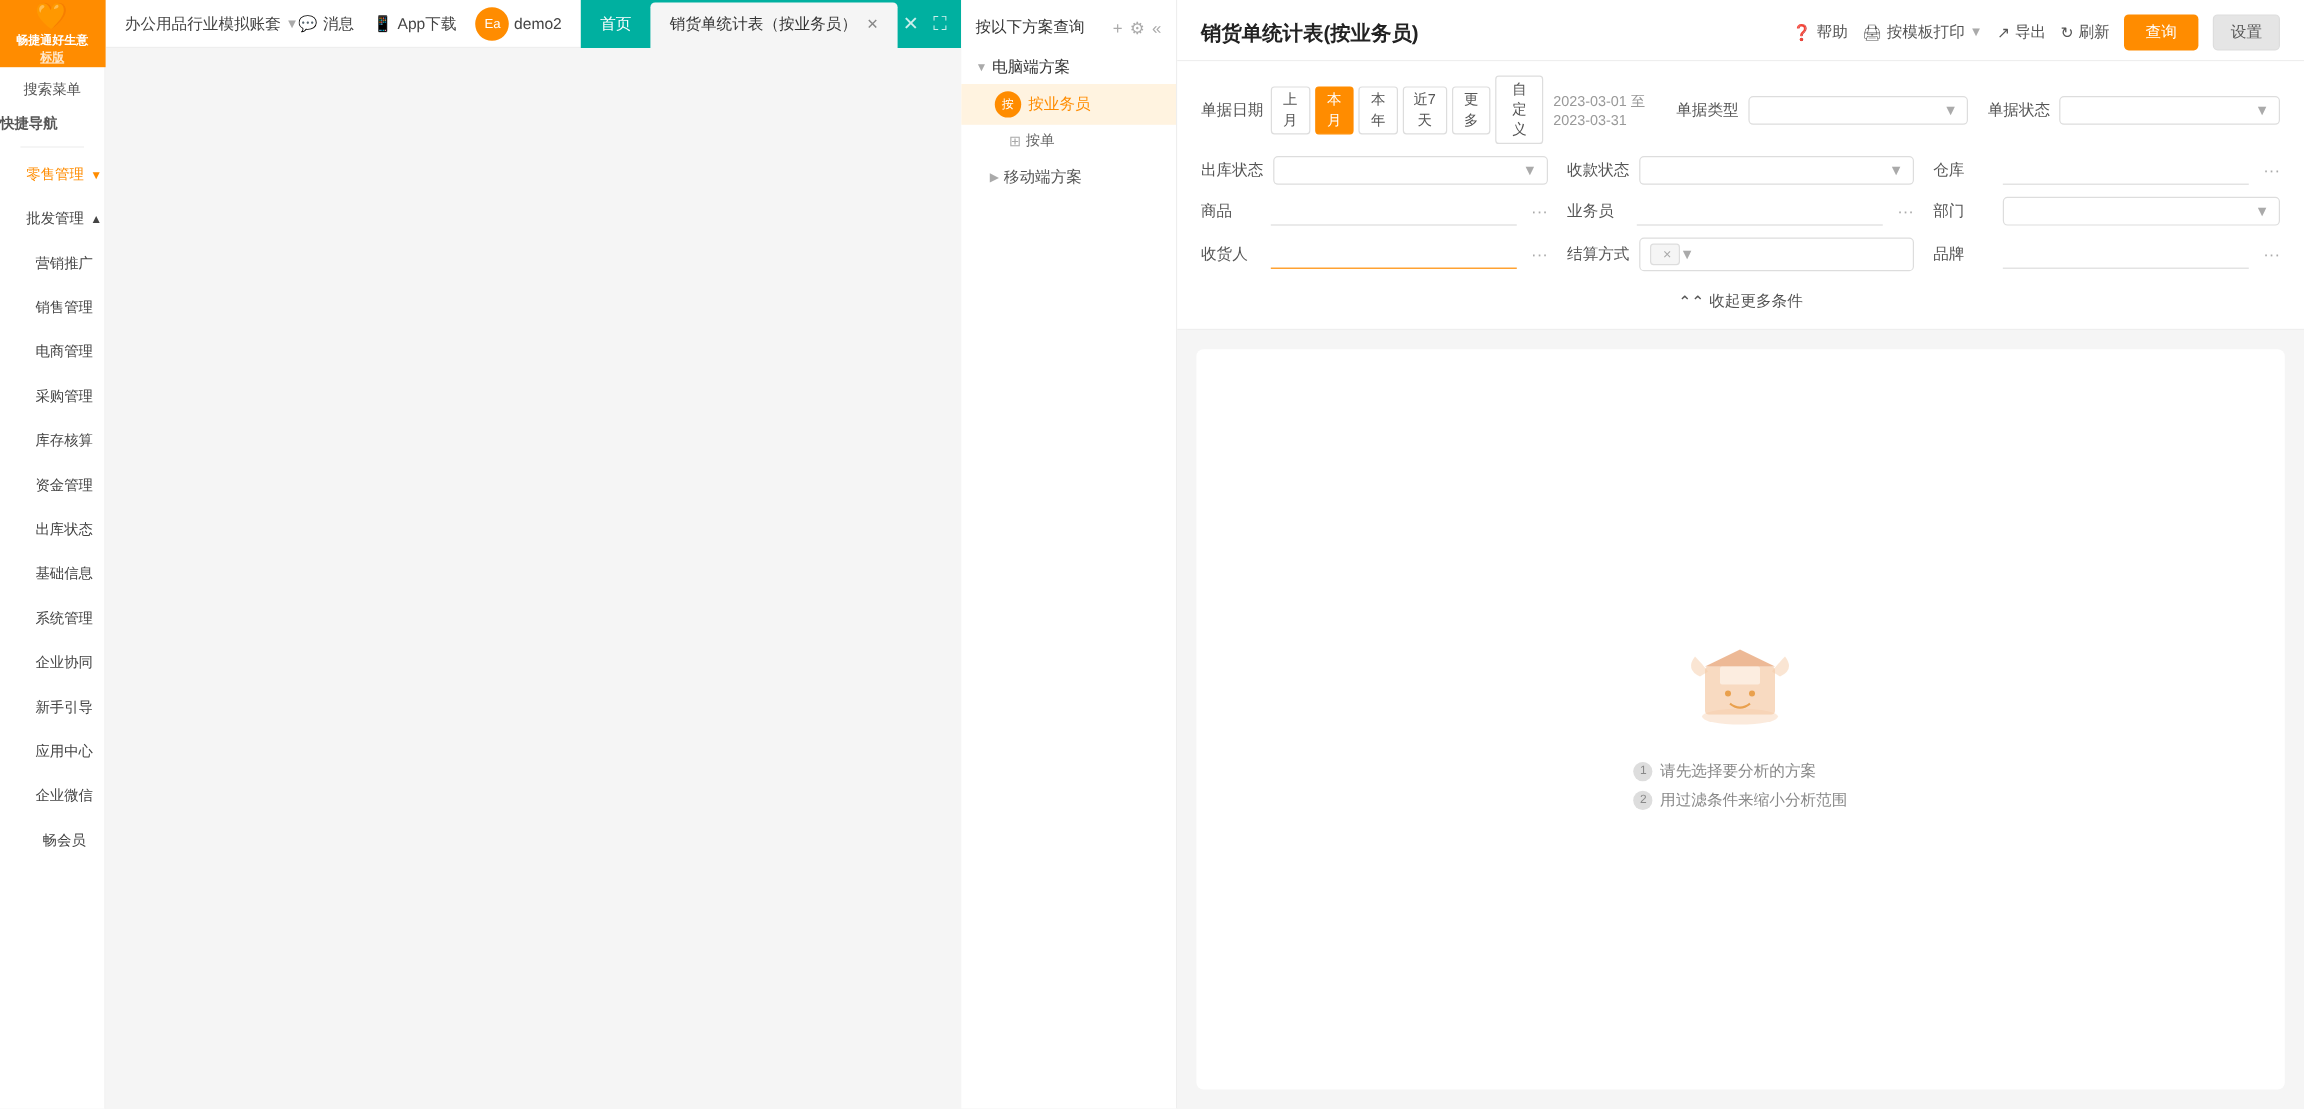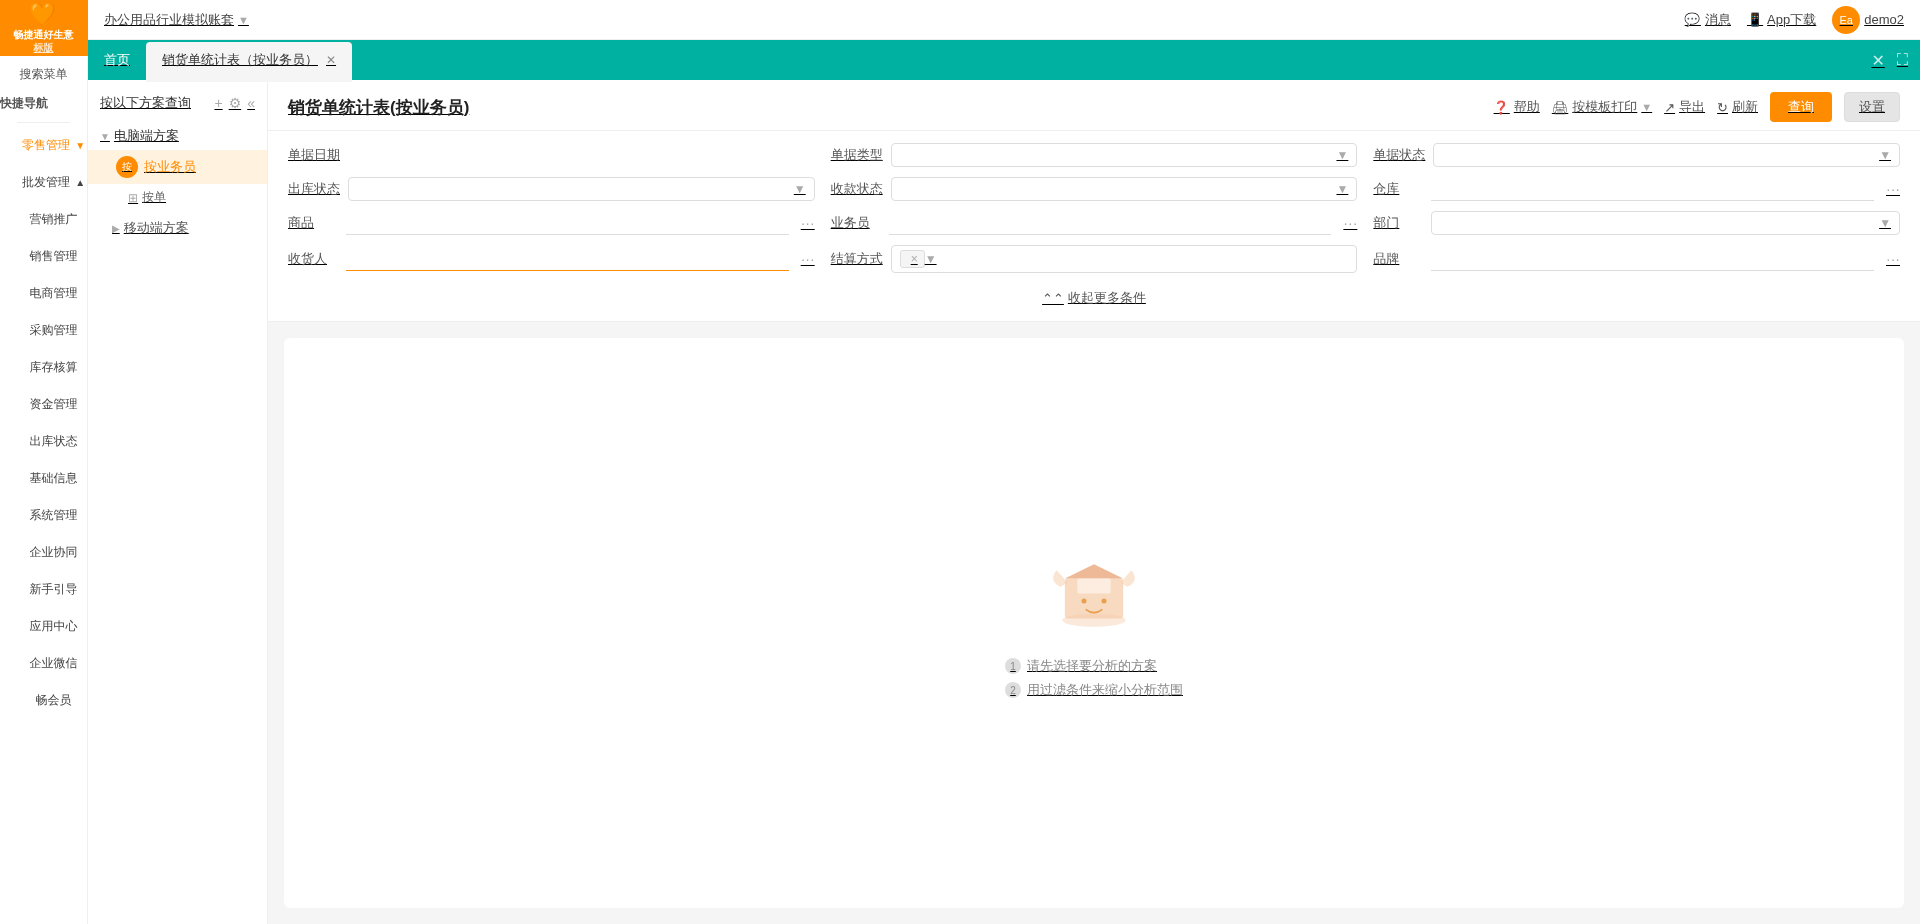--- a/index.html
+++ b/index.html
@@ -10,21 +10,21 @@
     .sidebar-logo { width: 88px; height: 56px; background: #ff8c00; display: flex; flex-direction: column; align-items: center; justify-content: center; color: #fff; font-size: 11px; font-weight: bold; cursor: pointer; }
     .sidebar-logo .logo-icon { font-size: 22px; margin-bottom: 2px; }
     .sidebar-search { padding: 10px 0 6px; font-size: 12px; color: #555; cursor: pointer; text-align: center; width: 100%; }
     .sidebar-shortcut { padding: 6px 0; font-size: 12px; color: #555; cursor: pointer; text-align: left; width: 100%; font-weight: bold; }
     .sidebar-divider { width: 60%; height: 1px; background: #eee; margin: 4px 0; }
     .sidebar-menu-item { width: 100%; padding: 10px 0; text-align: center; font-size: 12px; color: #444; cursor: pointer; position: relative; margin-left: 20px; }
     .sidebar-menu-item.active { color: #ff8c00; }
     .sidebar-menu-item .arrow { font-size: 10px; margin-left: 2px; }
 
     
-    .main { flex: 1; display: flex; flex-direction: column; overflow: hidden; text-decoration: underline; }
+    .main { flex: 1; display: flex; flex-direction: row; overflow: hidden; }
 
     
     .topbar { height: 40px; background: #fff; border-bottom: 1px solid #eee; display: flex; align-items: center; padding: 0 16px; justify-content: space-between; }
     .topbar-left { display: flex; align-items: center; gap: 8px; font-size: 13px; color: #444; }
     .topbar-dropdown { display: flex; align-items: center; gap: 4px; cursor: pointer; }
     .topbar-right { display: flex; align-items: center; gap: 16px; font-size: 13px; color: #444; }
     .topbar-right-item { display: flex; align-items: center; gap: 4px; cursor: pointer; }
     .avatar { width: 28px; height: 28px; border-radius: 50%; background: #ff8c00; display: flex; align-items: center; justify-content: center; color: #fff; font-size: 11px; }
 
     
@@ -255,20 +255,29 @@
           <button class="btn-primary">查询</button>
           <button class="btn-secondary">设置</button>
         </div>
       </div>
 
       <div class="filter-form">
 
         <div class="filter-row">
           <div class="filter-item" style="min-width:380px;">
             <span class="filter-label">单据日期</span>
+            <div class="filter-date-group">
+              <button class="date-btn">上月</button>
+              <button class="date-btn active">本月</button>
+              <button class="date-btn">本年</button>
+              <button class="date-btn">近7天</button>
+              <button class="date-btn">更多</button>
+              <button class="date-btn">自定义</button>
+              <span class="date-range">2023-03-01 至 2023-03-31</span>
+            </div>
           </div>
           <div class="filter-item">
             <span class="filter-label">单据类型</span>
             <div class="filter-select">
               <span class="filter-select-text"></span>
               <span class="filter-select-arrow">▼</span>
             </div>
           </div>
           <div class="filter-item">
             <span class="filter-label">单据状态</span>

